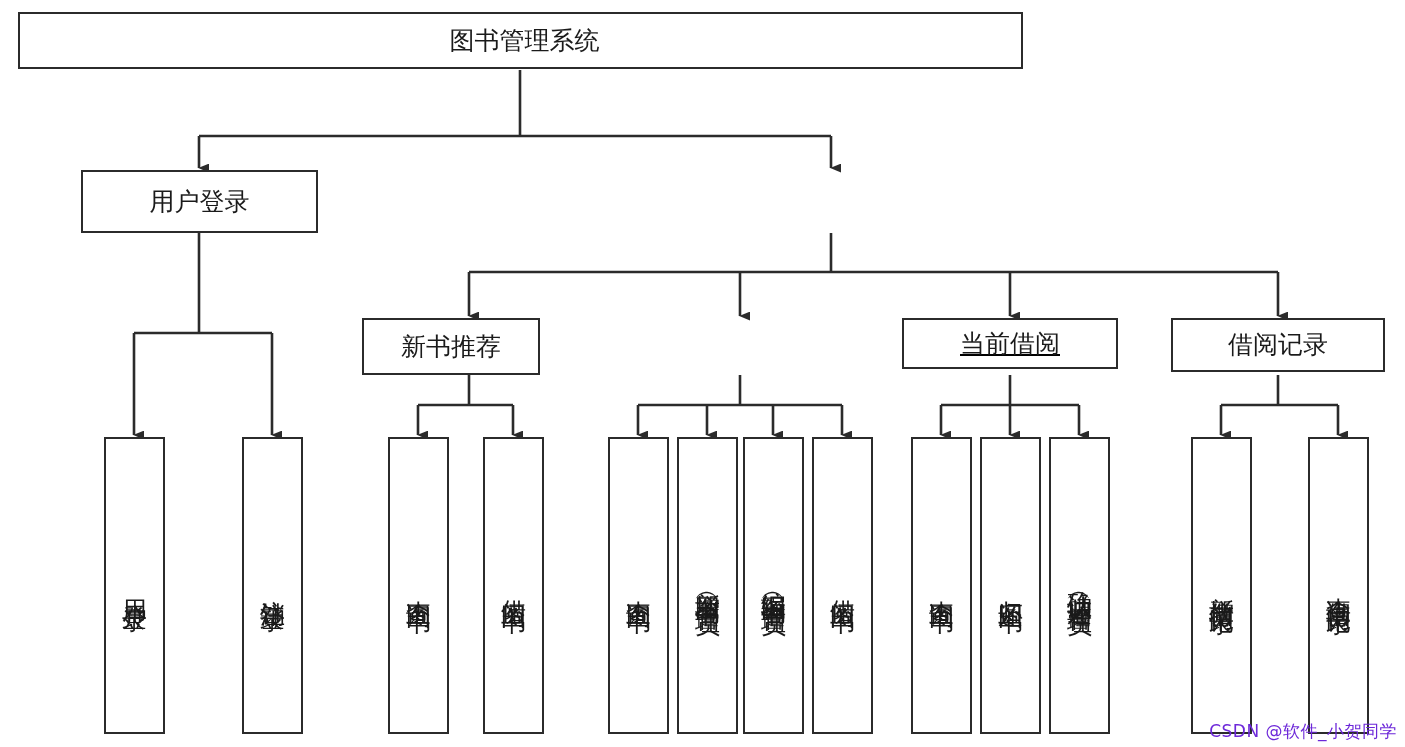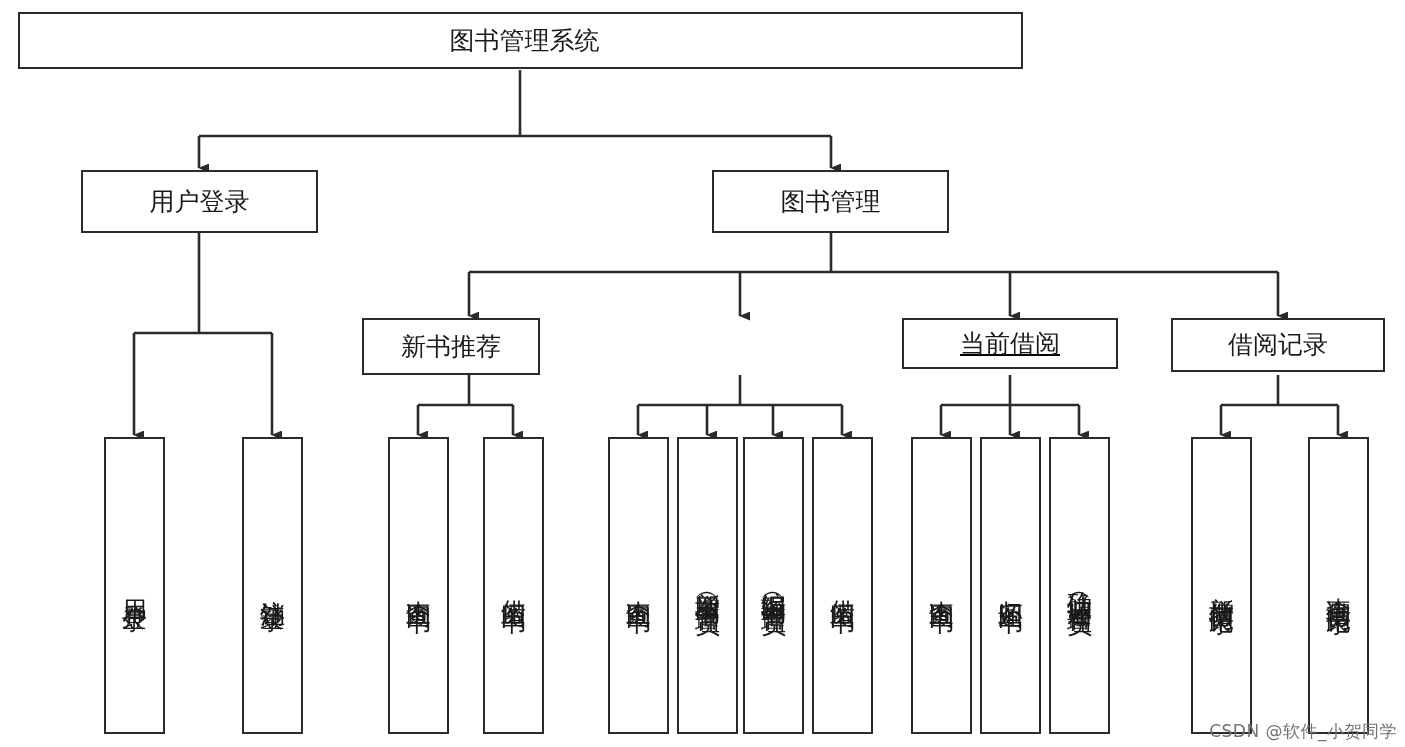--- a/index.html
+++ b/index.html
@@ -60,21 +60,21 @@
     font-size: 25px;
     letter-spacing: 3px;
     line-height: 1;
     white-space: nowrap;
   }
   .watermark {
     position: absolute;
     right: 8px;
     bottom: 4px;
     font-size: 17px;
-    color: #737373;
+    color: #6d28d9;
     letter-spacing: 0.5px;
     white-space: nowrap;
     font-family: "DejaVu Sans", "Liberation Sans", sans-serif;
   }
 </style>
 </head>
 <body>
 
 <div id="diagram-root">
 
@@ -129,23 +129,20 @@
     </g>
   </svg>
 
   <div class="node root horizontal" style="left:18px; top:12px; width:1005px; height:57px;">
     <span class="node-label">图书管理系统</span>
   </div>
 
   <div class="node horizontal" style="left:81px; top:170px; width:237px; height:63px;">
     <span class="node-label">用户登录</span>
   </div>
-  <div class="node horizontal" style="left:712px; top:170px; width:237px; height:63px;">
-    <span class="node-label">图书管理</span>
-  </div>
 
   <div class="node horizontal" style="left:362px; top:318px; width:178px; height:57px;">
     <span class="node-label">新书推荐</span>
   </div>
   <div class="node horizontal" style="left:902px; top:318px; width:216px; height:51px;text-decoration:underline;">
     <span class="node-label">当前借阅</span>
   </div>
   <div class="node horizontal" style="left:1171px; top:318px; width:214px; height:54px;">
     <span class="node-label">借阅记录</span>
   </div>

